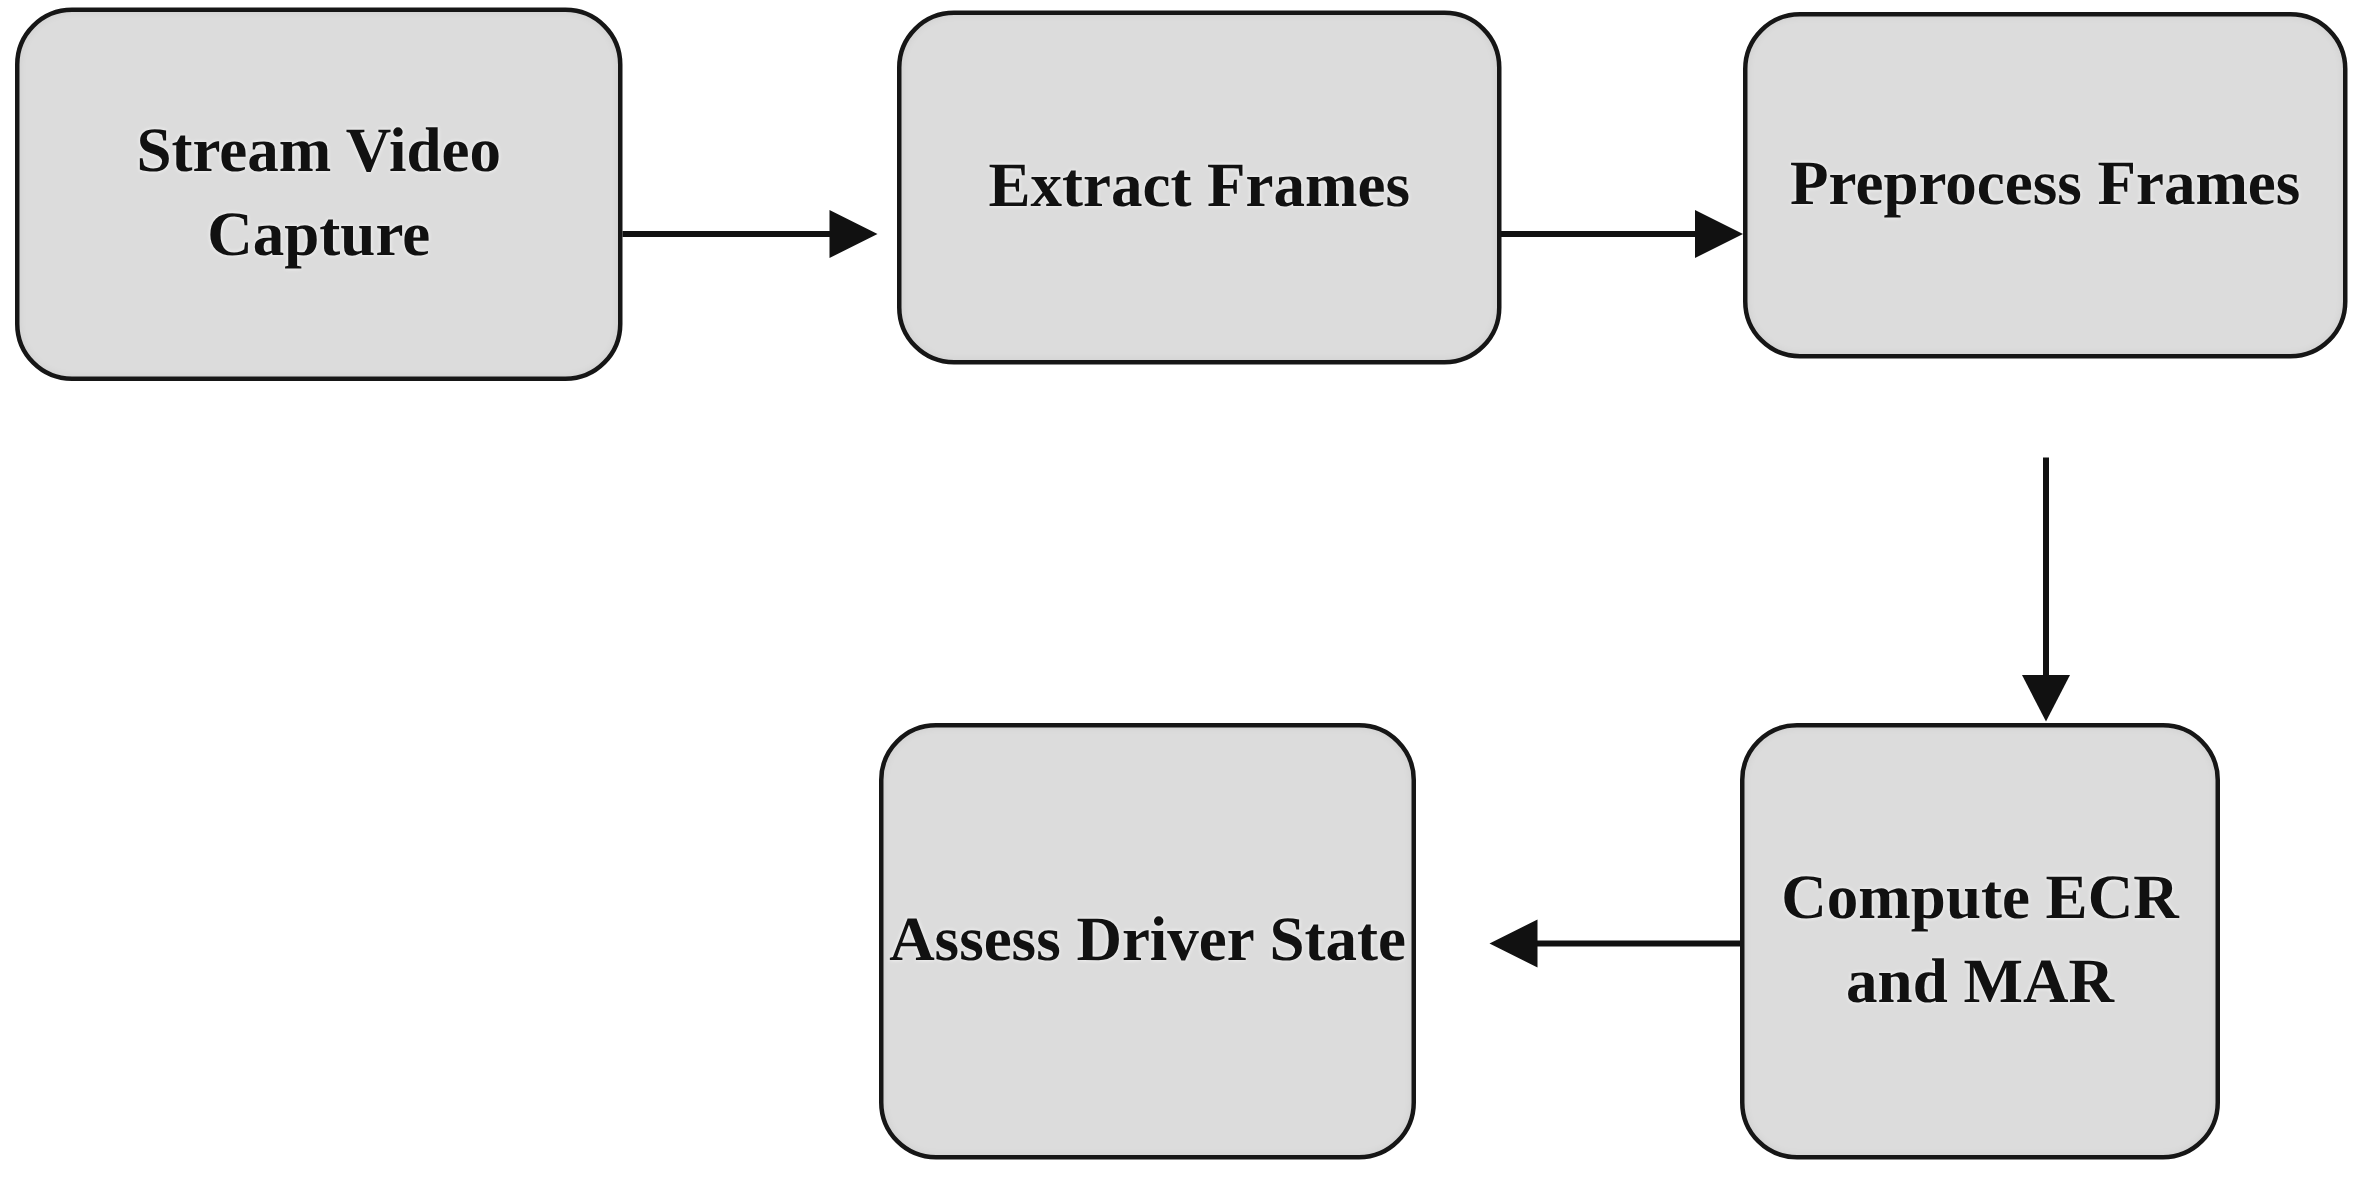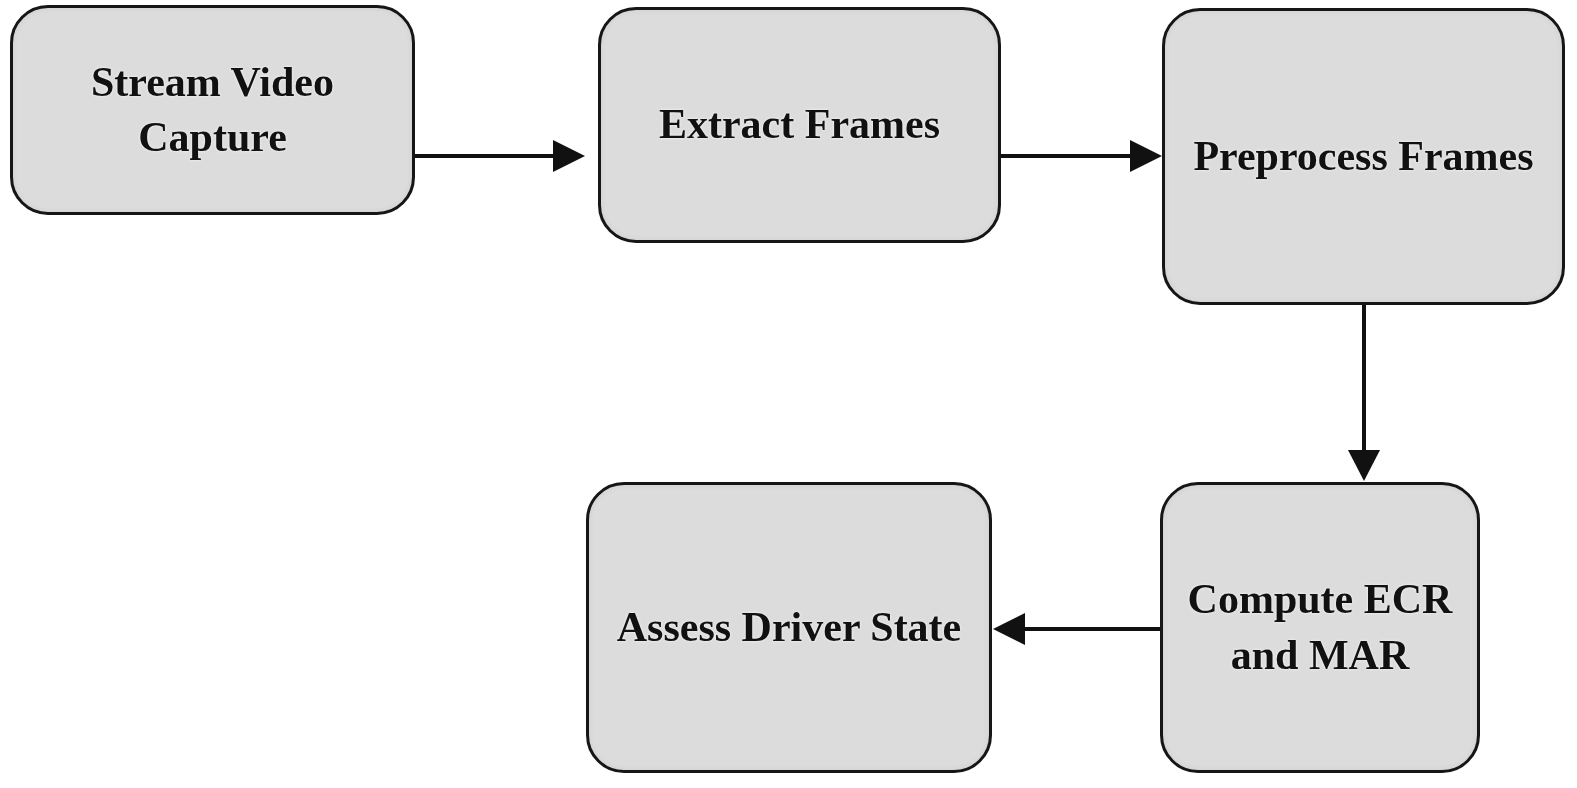--- a/index.html
+++ b/index.html
@@ -40,25 +40,25 @@
     font-size: 42px;
     line-height: 1.32;
     color: #111111;
     text-shadow: 0 0 3px rgba(255,255,255,0.9);
   }
   .label.nowrap { white-space: nowrap; }
   .label.wrap-330 { max-width: 330px; }
   .label.wrap-360 { max-width: 360px; }
 
   
-  .n-stream     { left: 10px;   top: 5px;   width: 405px; height: 210px; }
+  .n-stream     { left: 10px;   top: 5px;   width: 405px; height: 249px; }
   .n-extract    { left: 598px;  top: 7px;   width: 403px; height: 236px; }
-  .n-preprocess { left: 1162px; top: 8px;   width: 403px; height: 297px; }
+  .n-preprocess { left: 1162px; top: 8px;   width: 403px; height: 231px; }
   .n-compute    { left: 1160px; top: 482px; width: 320px; height: 291px; }
-  .n-assess     { left: 586px;  top: 482px; width: 406px; height: 291px; }
+  .n-assess     { left: 586px;  top: 482px; width: 358px; height: 291px; }
 </style>
 </head>
 <body>
 
 <div class="canvas">
 
   <svg class="edges-layer" width="1577" height="788" viewBox="0 0 1577 788" xmlns="http://www.w3.org/2000/svg">
 
     <g>
       <line x1="415" y1="156" x2="558" y2="156" stroke="#111111" stroke-width="4"></line>

